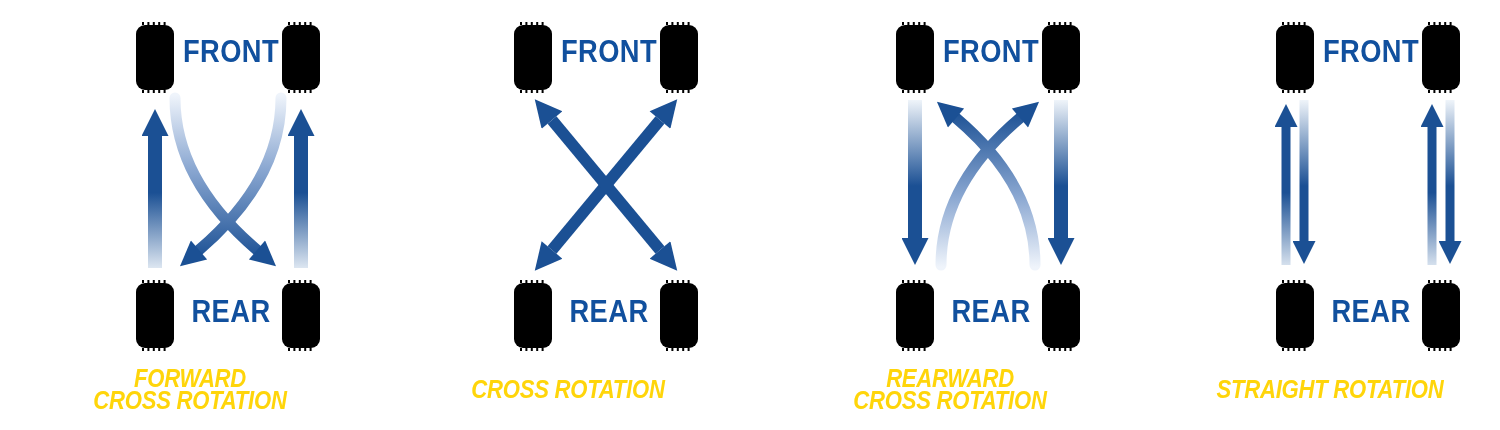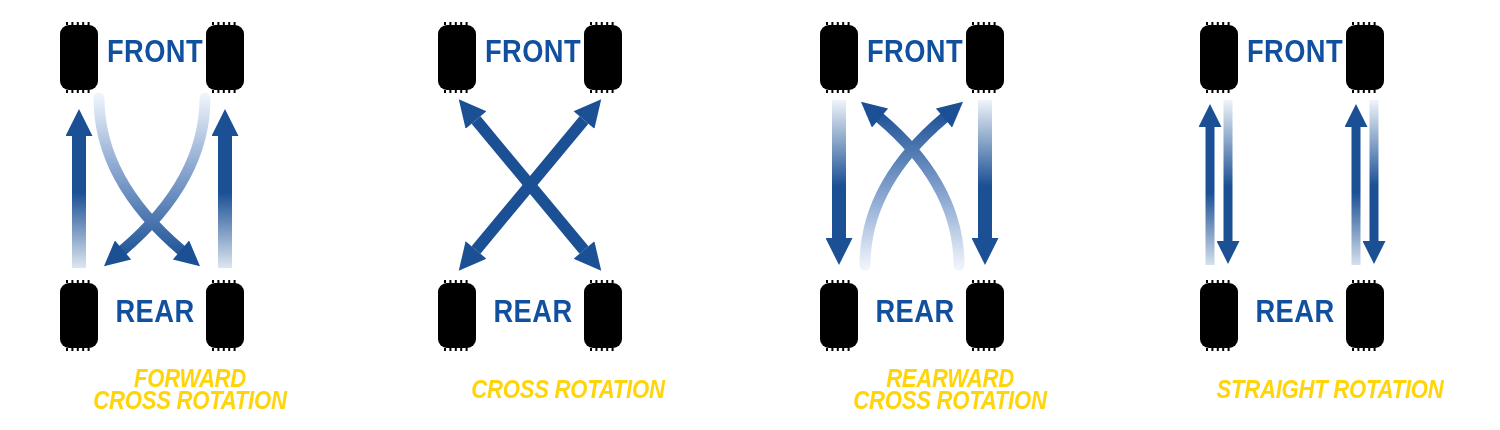--- a/index.html
+++ b/index.html
@@ -5,21 +5,21 @@
   html,body{margin:0;padding:0;}
   body{
     width:1500px;height:430px;
     background:#ffffff;
     font-family:"Liberation Sans", sans-serif;
     position:relative;
     overflow:hidden;
   }
   .panel{
     position:absolute;top:0;height:430px;width:376px;
-    display:flex;flex-direction:column;align-items:flex-start;
+    display:flex;flex-direction:column;align-items:flex-end;
   }
   .panel svg.diagram{margin-top:15px;display:block;}
   .axle-label{
     font-family:"Liberation Sans", sans-serif;
     font-weight:bold;
     font-size:31px;
     letter-spacing:0.5px;
   }
   .title{
     position:absolute;top:362px;left:0;width:100%;height:54px;

